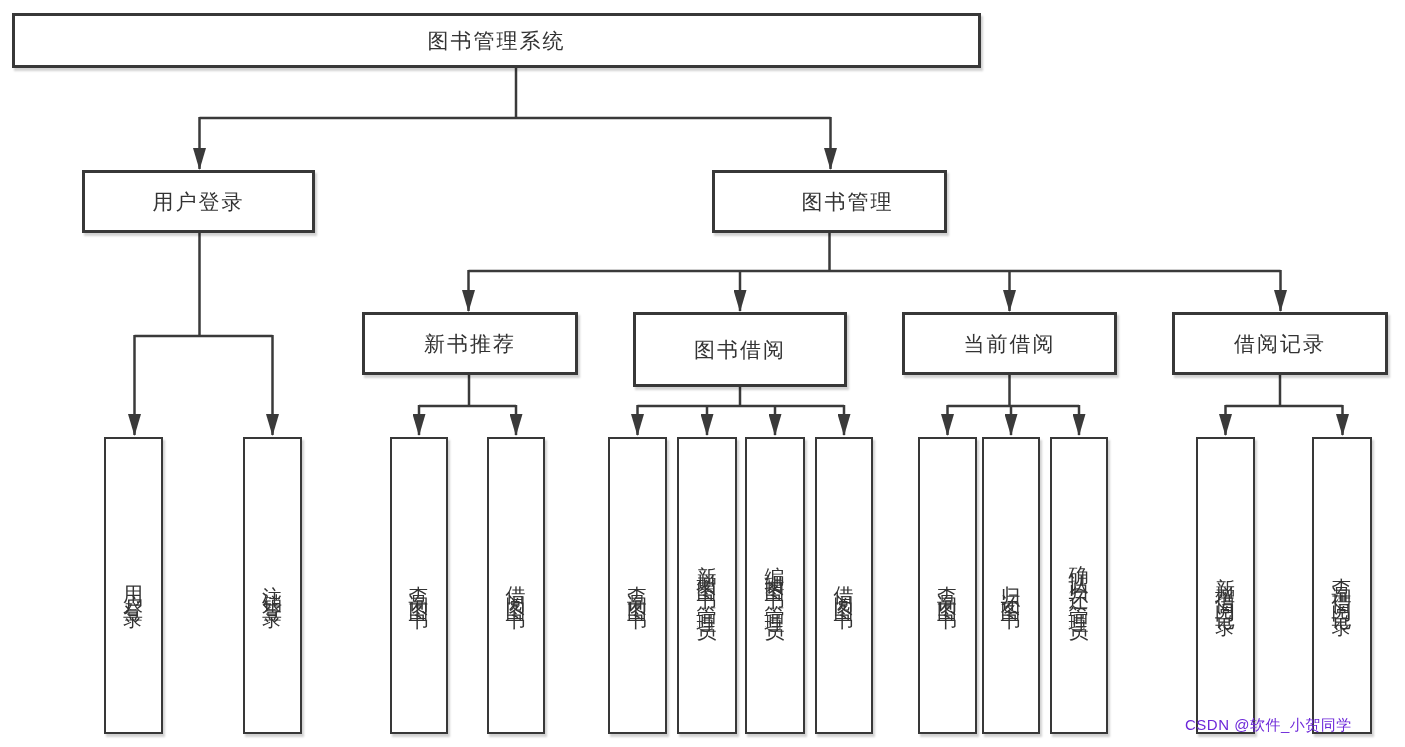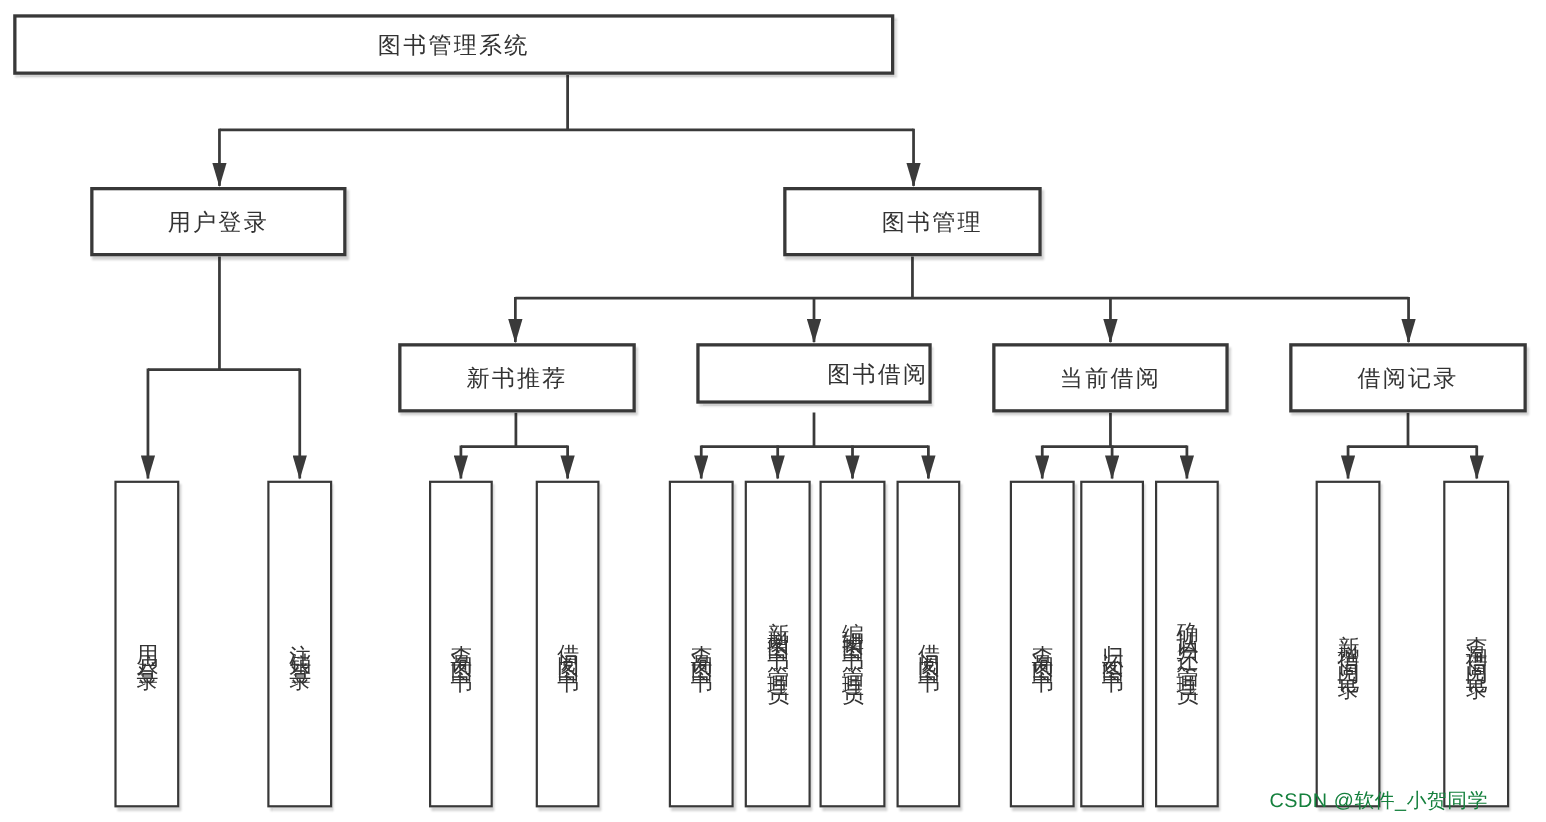--- a/index.html
+++ b/index.html
@@ -43,25 +43,25 @@
   }
   .vtext {
     writing-mode: vertical-rl;
     text-orientation: mixed;
     font-size: 20px;
     letter-spacing: 8px;
     line-height: 1;
   }
   #watermark {
     position: absolute;
-    left: 1154px;
+    left: 1185px;
     top: 716px;
-    font-size: 18px;
+    font-size: 15px;
     letter-spacing: 0.5px;
-    color: #15803d;
+    color: #6d28d9;
     z-index: 5;
     white-space: nowrap;
   }
 </style>
 </head>
 <body>
 
 <div id="canvas">
 
   <svg id="wires" width="1405" height="747" aria-hidden="true">
@@ -107,35 +107,35 @@
       <path d="M1011,405 V435" marker-end="url(#arrow)"></path>
       <path d="M1079,405 V435" marker-end="url(#arrow)"></path>
 
       <path d="M1280,375 V406"></path>
       <path d="M1225.5,406 H1342.5"></path>
       <path d="M1225.5,405 V435" marker-end="url(#arrow)"></path>
       <path d="M1342.5,405 V435" marker-end="url(#arrow)"></path>
     </g>
   </svg>
 
-  <div class="box hbox" style="left:12px; top:13px; width:801px; height:55px;">
+  <div class="box hbox" style="left:12px; top:13px; width:969px; height:55px;">
     <span>图书管理系统</span>
   </div>
 
   <div class="box hbox" style="left:82px; top:170px; width:233px; height:63px;">
     <span>用户登录</span>
   </div>
   <div class="box hbox" style="left:712px; top:170px; width:235px; height:63px;padding-left:36px;">
     <span>图书管理</span>
   </div>
 
   <div class="box hbox" style="left:362px; top:312px; width:216px; height:63px;justify-content:center;">
     <span>新书推荐</span>
   </div>
-  <div class="box hbox" style="left:633px; top:312px; width:214px; height:55px;justify-content:flex-end;">
+  <div class="box hbox" style="left:633px; top:312px; width:214px; height:75px;">
     <span>图书借阅</span>
   </div>
   <div class="box hbox" style="left:902px; top:312px; width:215px; height:63px;">
     <span>当前借阅</span>
   </div>
   <div class="box hbox" style="left:1172px; top:312px; width:216px; height:63px;">
     <span>借阅记录</span>
   </div>
 
   <div class="box vbox" style="left:104px; top:437px; width:59px; height:297px;">

